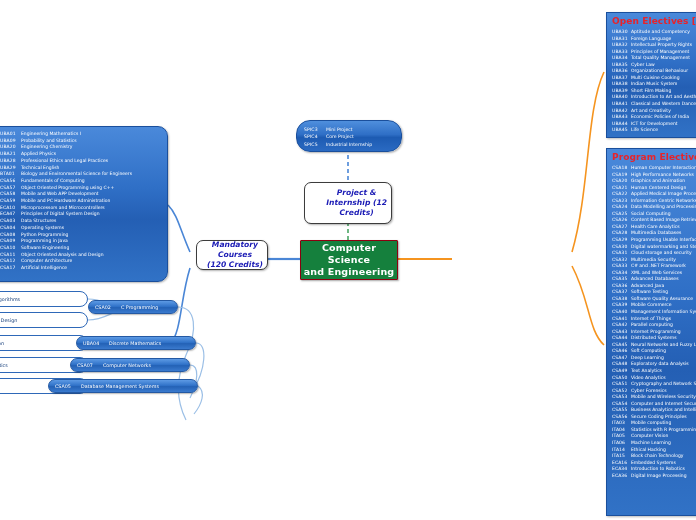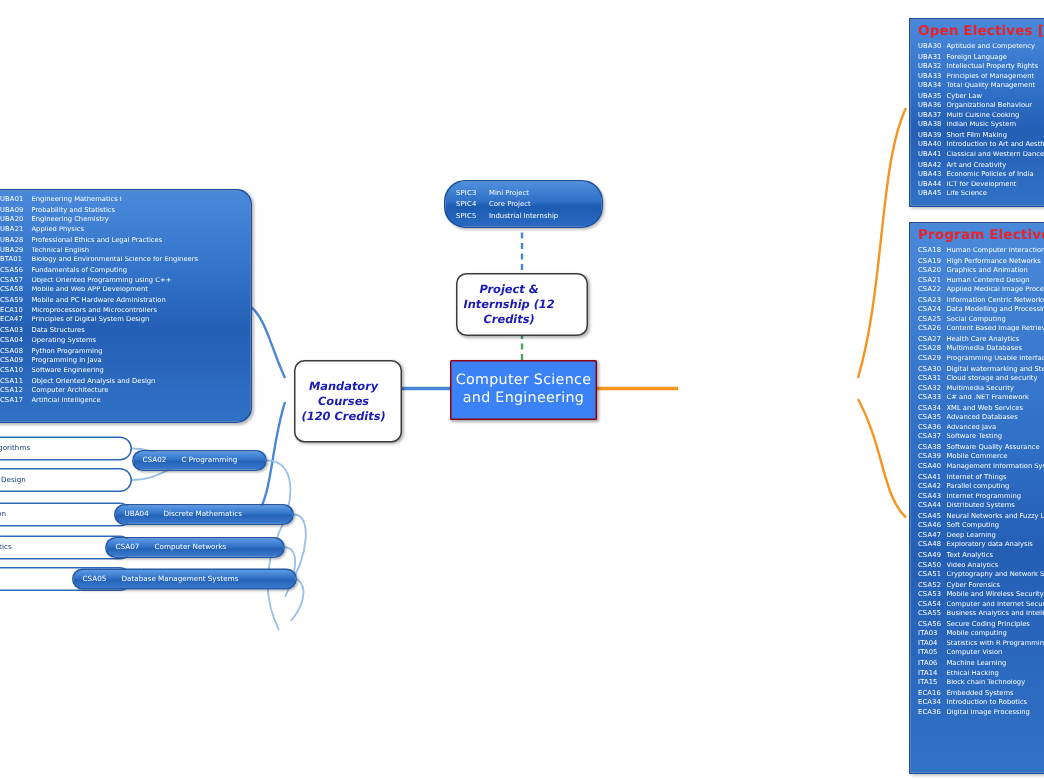--- a/index.html
+++ b/index.html
@@ -7,44 +7,44 @@
     width:696px;height:520px;position:relative;overflow:hidden;
     background:#ffffff;
     font-family:"DejaVu Sans","Liberation Sans",sans-serif;
   }
   #canvas{position:absolute;inset:0;}
   svg.edges{position:absolute;left:0;top:0;width:696px;height:520px;pointer-events:none;}
 
   
   .center-node{
     position:absolute;
-    background:#3b82f6;
+    background:#15803d;
     border:1px solid #8c0010;
     color:#ffffff;
-    font-weight:normal;
+    font-weight:bold;
     font-size:9.5px;
     line-height:12px;
     text-align:center;
     display:flex;align-items:center;justify-content:center;
     border-radius:1px;
     box-shadow:1px 1px 2px rgba(0,0,0,.35);
     letter-spacing:.2px;
   }
 
   
   .wnode{
     position:absolute;
     background:#ffffff;
     border:1.6px solid #3c3c3c;
     border-radius:7px;
     color:#1b1bb5;
     font-weight:bold;font-style:italic;
     font-size:7.6px;line-height:10px;
     text-align:center;
-    display:flex;align-items:center;justify-content:flex-start;
+    display:flex;align-items:center;justify-content:flex-end;
     box-shadow:1px 1px 2px rgba(0,0,0,.3);
     padding:2px 4px;box-sizing:border-box;
   }
 
   
   .capsule{
     position:absolute;
     background:linear-gradient(to bottom,#4f8fdd 0%,#2f6fc6 45%,#1d5bb2 55%,#2a6ac2 100%);
     border:1px solid #1a4f9c;
     border-radius:14px;
@@ -128,21 +128,21 @@
     <path d="M178 307 C 196 307, 198 330, 186 355 C 176 378, 176 400, 186 420" stroke="#9bbfe6" stroke-width="1.2" fill="none"></path>
     <path d="M196 343 C 208 343, 206 370, 192 392" stroke="#9bbfe6" stroke-width="1.2" fill="none"></path>
     <path d="M190 365 C 200 365, 198 382, 190 398" stroke="#9bbfe6" stroke-width="1.2" fill="none"></path>
     <path d="M198 386 C 206 392, 202 404, 194 414" stroke="#9bbfe6" stroke-width="1.2" fill="none"></path>
   </svg>
 
   <div class="center-node" id="center-node" style="left:300px;top:240px;width:96px;height:38px;">
     <span>Computer Science<br>and Engineering</span>
   </div>
 
-  <div class="wnode" style="left:196px;top:240px;width:72px;height:55px;">
+  <div class="wnode" style="left:196px;top:240px;width:72px;height:30px;">
     <span>Mandatory<br>Courses<br>(120 Credits)</span>
   </div>
 
 
   <div class="wnode" style="left:304px;top:182px;width:88px;height:42px;">
     <span>Project &amp;<br>Internship (12<br>Credits)</span>
   </div>
 
   <div class="capsule" id="project-capsule" style="left:296px;top:120px;width:106px;height:32px;">
     <div id="project-rows">

